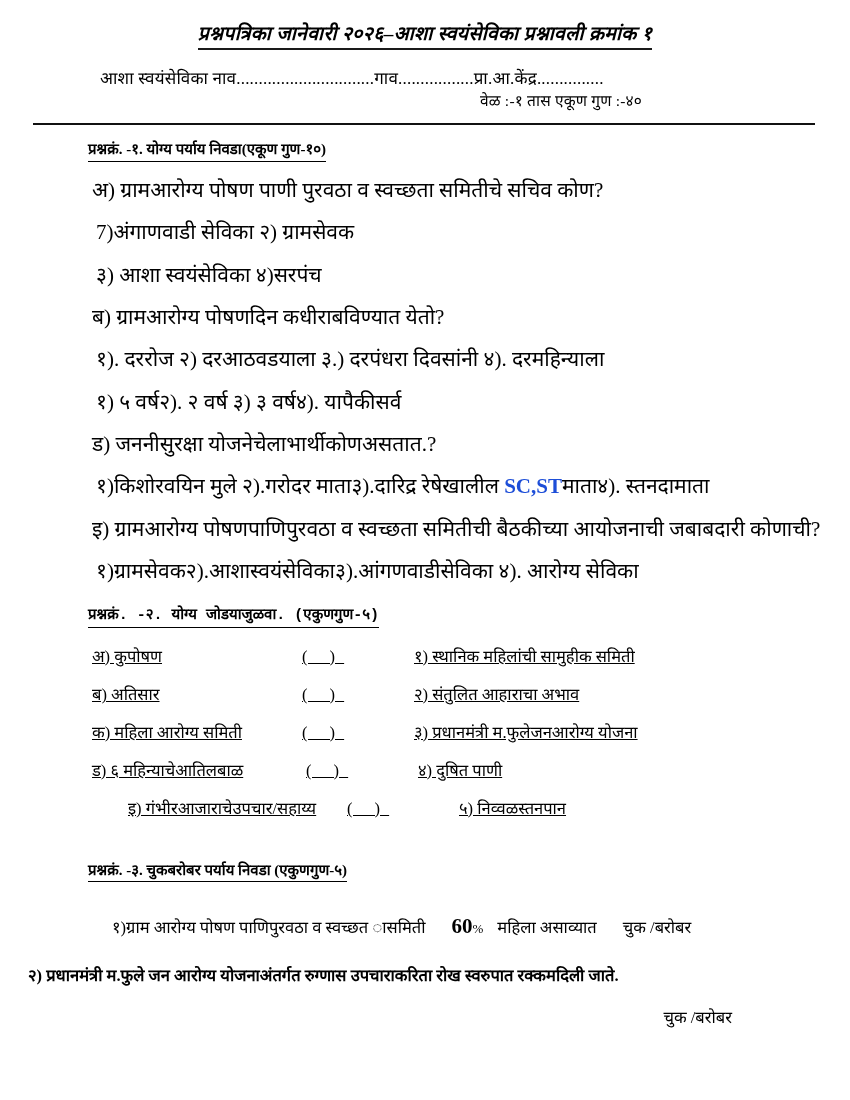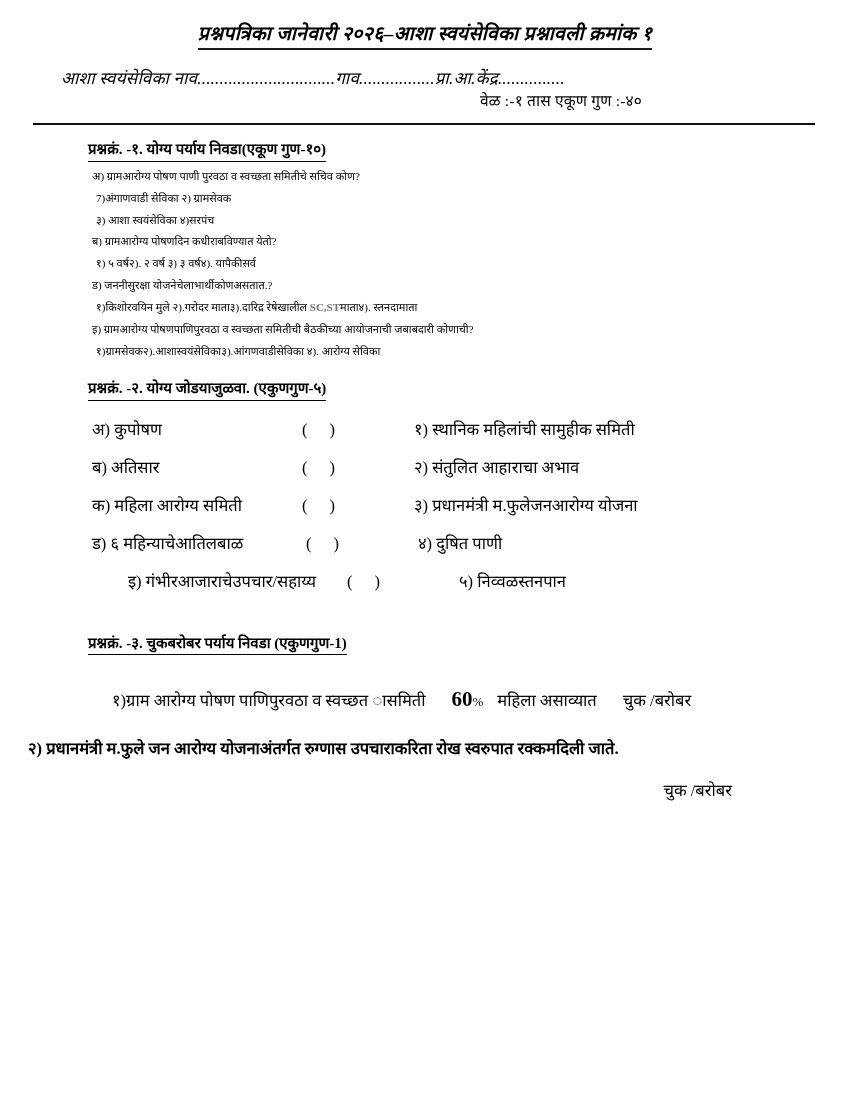--- a/index.html
+++ b/index.html
@@ -34,25 +34,24 @@
     font-weight: bold;
     font-size: 19.5px;
     letter-spacing: 0.3px;
     border-bottom: 2.5px double #1a1a1a;
     padding-bottom: 2px;
     line-height: 1.25;
   }
 
   .name-line {
     margin-top: 16px;
-    padding-left: 61px;
+    padding-left: 100px;
     font-size: 17px;
     letter-spacing: 0.2px;
     white-space: nowrap;
-    font-style: italic;
   }
 
   .marks-line {
     margin-top: 0;
     padding-left: 480px;
     font-size: 15.5px;
     letter-spacing: 0.2px;
   }
 
   .rule {
@@ -75,40 +74,41 @@
     font-weight: bold;
     display: inline-block;
     border-bottom: 1.4px solid #000;
     padding-bottom: 1px;
     line-height: 1.3;
   }
   .q-heading-wrap { padding-top: 2px; }
 
   .q-line {
     margin-left: 92px;
-    font-size: 11px;
+    font-size: 21px;
     line-height: 1.35;
-    margin-top: 7px;
+    margin-top: 14px;
     white-space: nowrap;
   }
   .q-line.opts { margin-left: 96px; }
 
-  .red { color: #737373; font-weight: bold; }
+  .red { color: #1d4ed8; font-weight: bold; }
 
   
   .match-block {
     margin-top: 16px;
     margin-left: 92px;
   }
   .match-row {
     display: flex;
     align-items: baseline;
     margin-top: 15px;
     font-size: 16.5px;
     white-space: nowrap;
+    text-decoration: underline;
   }
   .match-left   { width: 210px; flex: 0 0 210px; }
   .match-paren  { width: 112px; flex: 0 0 112px; letter-spacing: 9px; }
   .match-right  { flex: 1 1 auto; }
 
   .match-row.r3 .match-paren { padding-left: 9px; }
   .match-row.r4 .match-paren { padding-left: 4px; }
   .match-row.r5 .match-paren { padding-left: 0px; }
   .match-row.r5 .match-left  { width: 219px; flex: 0 0 219px; margin-left: 36px; }
   .match-row.r3 .match-left  { width: 201px; flex: 0 0 201px; }
@@ -154,30 +154,31 @@
 
     <div class="q-heading-wrap">
       <span class="q-heading">प्रश्नक्रं. -१. योग्य पर्याय निवडा(एकूण गुण-१०)</span>
     </div>
 
     <div class="q-line">अ) ग्रामआरोग्य पोषण पाणी पुरवठा व स्वच्छता समितीचे सचिव कोण?</div>
     <div class="q-line opts">7)अंगाणवाडी सेविका  २) ग्रामसेवक</div>
     <div class="q-line opts">३) आशा स्वयंसेविका   ४)सरपंच</div>
 
     <div class="q-line">ब) ग्रामआरोग्य पोषणदिन कधीराबविण्यात येतो?</div>
+    <div class="q-line opts">१). दररोज २) दरआठवडयाला ३.) दरपंधरा दिवसांनी ४). दरमहिन्याला</div>
 
     <div class="q-line opts">१) ५ वर्ष२). २ वर्ष ३) ३ वर्ष४). यापैकीसर्व</div>
 
     <div class="q-line">ड) जननीसुरक्षा योजनेचेलाभार्थीकोणअसतात.?</div>
     <div class="q-line opts"><span>१)किशोरवयिन मुले      २).गरोदर माता३).दारिद्र रेषेखालील </span><span class="red">SC,ST</span><span>माता४). स्तनदामाता</span></div>
 
     <div class="q-line">इ) ग्रामआरोग्य पोषणपाणिपुरवठा व स्वच्छता समितीची बैठकीच्या आयोजनाची जबाबदारी कोणाची?</div>
     <div class="q-line opts">१)ग्रामसेवक२).आशास्वयंसेविका३).आंगणवाडीसेविका   ४). आरोग्य सेविका</div>
 
-    <div class="q-heading-wrap" style="margin-top:19px;">
+    <div class="q-heading-wrap" style="margin-top:19px;font-family:Liberation Mono, monospace;">
       <span class="q-heading">प्रश्नक्रं. -२. योग्य जोडयाजुळवा. (एकुणगुण-५)</span>
     </div>
 
     <div class="match-block">
 
       <div class="match-row r1">
         <span class="match-left">अ) कुपोषण</span>
         <span class="match-paren">(    )</span>
         <span class="match-right">१) स्थानिक महिलांची सामुहीक समिती</span>
       </div>
@@ -202,21 +203,21 @@
 
       <div class="match-row r5">
         <span class="match-left">इ) गंभीरआजाराचेउपचार/सहाय्य</span>
         <span class="match-paren">(    )</span>
         <span class="match-right">५) निव्वळस्तनपान</span>
       </div>
 
     </div>
 
     <div class="q-heading-wrap q3-heading-wrap">
-      <span class="q-heading">प्रश्नक्रं. -३. चुकबरोबर पर्याय निवडा (एकुणगुण-1)</span>
+      <span class="q-heading">प्रश्नक्रं. -३. चुकबरोबर पर्याय निवडा (एकुणगुण-५)</span>
     </div>
 
     <div class="q3-item i1"><span>१)ग्राम आरोग्य पोषण पाणिपुरवठा व स्वच्छत ासमिती</span><span class="gap-md"></span><span class="pct-big">60</span><span class="pct-small">%</span><span class="gap-sm"></span><span>महिला असाव्यात</span><span class="gap-md"></span><span>चुक /बरोबर</span></div>
 
     <div class="q3-item i2">२) प्रधानमंत्री म.फुले जन आरोग्य योजनाअंतर्गत रुग्णास उपचाराकरिता रोख स्वरुपात रक्कमदिली जाते.</div>
     <div class="q3-tf-own">चुक /बरोबर</div>
 
   </div>
 </div>
 

